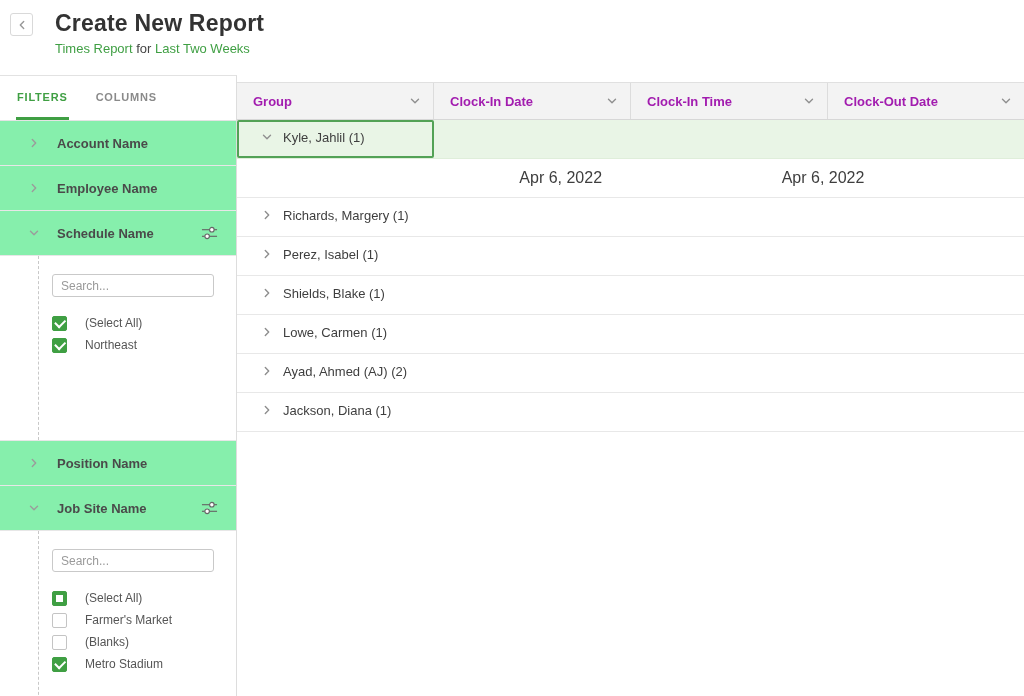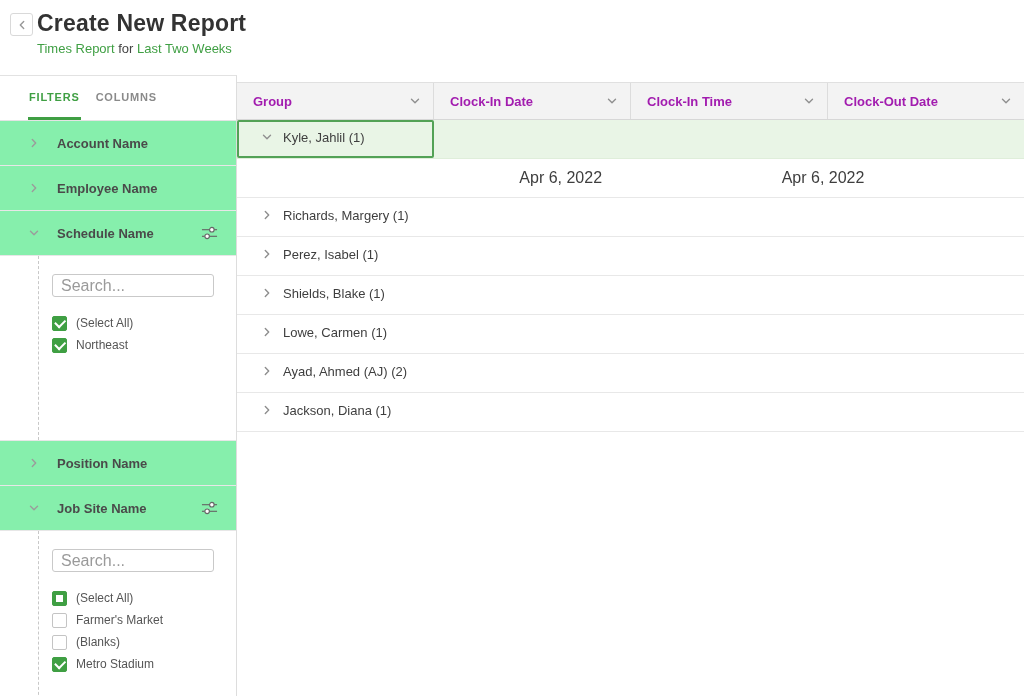--- a/index.html
+++ b/index.html
@@ -7,48 +7,48 @@
     --selected-row-bg:#e9f5e6;
     --selected-row-border:#53a256;
     --table-header-bg:#f3f3f3;
   }
   *{box-sizing:border-box;margin:0;padding:0}
   html,body{width:1024px;height:696px}
   body{font-family:"Liberation Sans",sans-serif;background:#fff;overflow:hidden;color:#333}
   .page{width:1024px;height:696px;display:flex;flex-direction:column}
 
   
-  .top{height:75px;flex:0 0 75px;display:flex;align-items:flex-start;padding:10px 0 0 10px;gap:4px}
+  .top{height:75px;flex:0 0 75px;display:flex;align-items:flex-start;padding:10px 0 0 10px;gap:22px}
   .back-btn{width:23px;height:23px;margin-top:3px;border:1px solid #d9d9d9;border-radius:3px;background:#fff;display:flex;align-items:center;justify-content:center;color:#9a9a9a;cursor:pointer;padding:0}
   .titles{display:flex;flex-direction:column}
   .page-title{font-size:23px;font-weight:700;color:#333;letter-spacing:.2px}
   .subtitle{font-size:13px;margin-top:4px;color:#444}
   .subtitle .link{color:var(--accent);text-decoration:none;cursor:pointer}
 
   
   .content{flex:1;display:flex;min-height:0}
   .sidebar{flex:0 0 237px;width:237px;border-top:1px solid #e2e2e2;border-right:1px solid #ddd;overflow:hidden;background:#fff}
   .main{flex:1;display:flex;flex-direction:column;background:#fff;min-width:0}
 
   
-  .tabs{height:45px;display:flex;gap:14px;padding:0 0 0 28px;border-bottom:1px solid #e4e4e4}
+  .tabs{height:45px;display:flex;gap:26px;padding:0 0 0 16px;border-bottom:1px solid #e4e4e4}
   .tab{background:none;border:none;border-bottom:3px solid transparent;font-family:"Liberation Sans",sans-serif;font-size:11px;font-weight:700;letter-spacing:.8px;color:#8a8a8a;cursor:pointer;padding:0 1px}
   .tab.active{color:var(--accent);border-bottom-color:var(--accent)}
 
   
   .sec-head{height:45px;display:flex;align-items:center;padding:0 18px 0 28px;border-bottom:1px solid #e7e7e7;cursor:pointer;background:#86efac}
   .sec-head .chev{color:#9b9b9b}
   .sec-label{margin-left:17px;font-size:13px;font-weight:700;color:#4a4a4a}
   .sliders{margin-left:auto;color:#666;display:inline-flex}
   .sliders svg{width:17px;height:14px}
   .panel{padding-left:38px;border-bottom:1px solid #e7e7e7}
   .panel-inner{border-left:1px dashed #c8c8c8;min-height:184px;padding:18px 18px 12px 13px}
-  .search-input{width:162px;height:23px;border:1px solid #c9c9c9;border-radius:3px;padding:0 8px;font-family:"Liberation Sans",sans-serif;font-size:16px;color:#555;outline:none;margin-bottom:15px;display:block;background:#fff}
+  .search-input{width:162px;height:23px;border:1px solid #c9c9c9;border-radius:3px;padding:0 8px;font-family:"Liberation Sans",sans-serif;font-size:12px;color:#555;outline:none;margin-bottom:15px;display:block;background:#fff}
   .search-input::placeholder{color:#9a9a9a}
-  .opt{display:flex;align-items:center;gap:9px;height:22px;cursor:pointer}
+  .opt{display:flex;align-items:center;gap:18px;height:22px;cursor:pointer}
   .opt-label{font-size:12px;color:#555}
   .cb{width:15px;height:15px;border-radius:2px;border:1px solid #c4c4c4;background:#fff;display:inline-flex;align-items:center;justify-content:center;flex:0 0 15px}
   .cb.checked{background:var(--accent);border-color:var(--accent)}
   .cb.checked::after{content:"";width:8px;height:4.5px;border-left:2px solid #fff;border-bottom:2px solid #fff;transform:rotate(-45deg);margin-bottom:2px}
   .cb.partial{background:var(--accent);border-color:var(--accent)}
   .cb.partial::after{content:"";width:7px;height:7px;background:#fff}
 
   
   .thead{margin-top:7px;height:38px;flex:0 0 38px;display:flex;background:var(--table-header-bg);border-top:1px solid #e0e0e0;border-bottom:1px solid #d7d7d7}
   .th{flex:1 1 0;display:flex;align-items:center;padding:0 12px 0 16px;border-right:1px solid #dcdcdc;cursor:pointer;min-width:0;background:var(--table-header-bg)}

